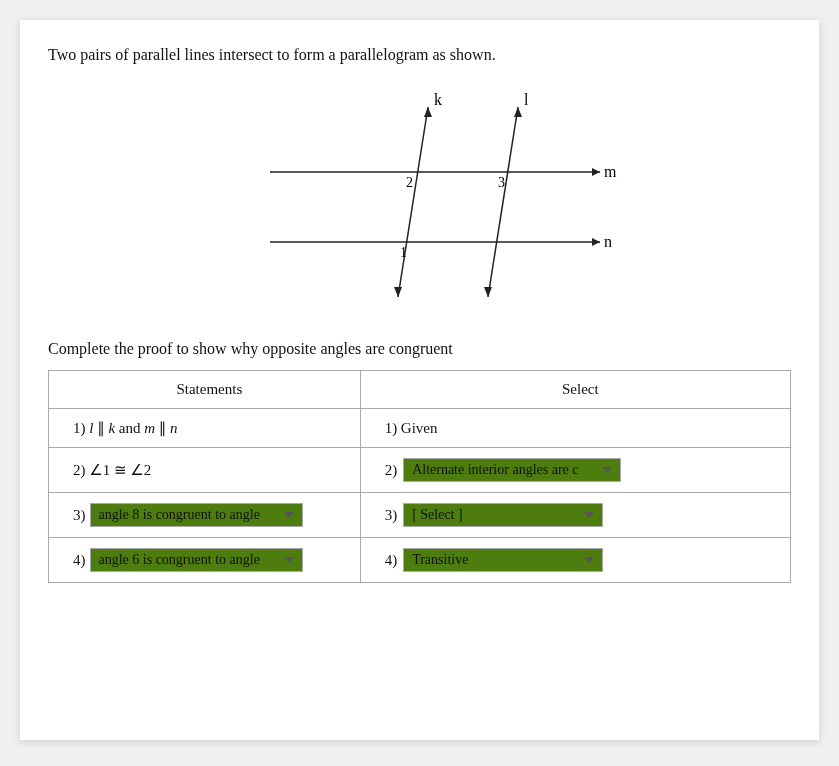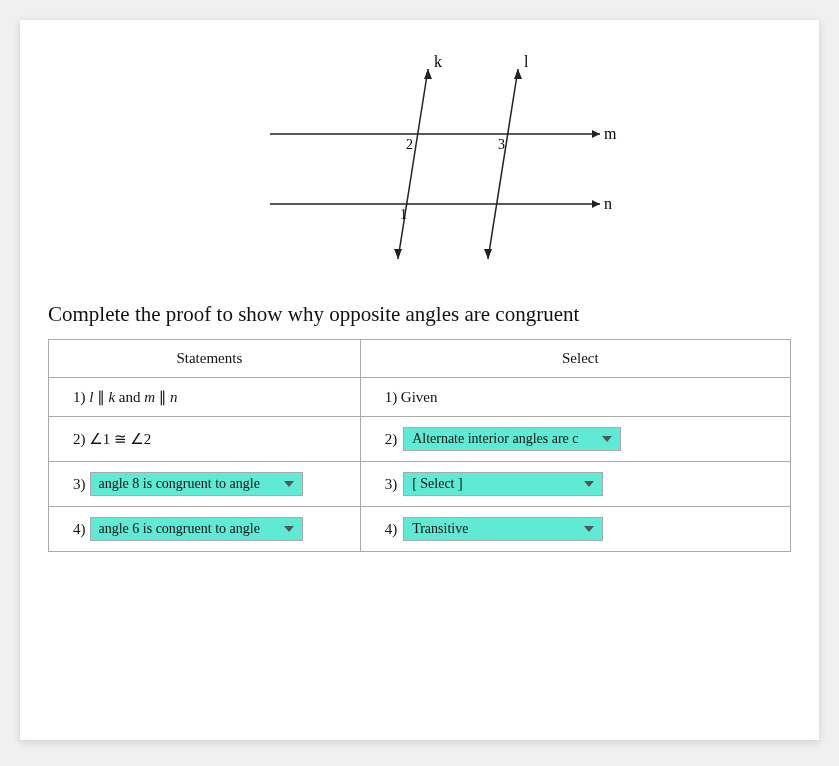--- a/index.html
+++ b/index.html
@@ -36,21 +36,21 @@
       justify-content: center;
       margin-bottom: 18px;
     }
 
     .diagram-svg {
       width: 420px;
       height: 240px;
     }
 
     .subtitle {
-      font-size: 21px;
+      font-size: 16px;
       margin-bottom: 12px;
     }
 
     .proof-table {
       width: 100%;
       border-collapse: collapse;
       border: 1px solid #aaa;
     }
 
     .proof-table th,
@@ -91,21 +91,21 @@
       border-left: 5px solid transparent;
       border-right: 5px solid transparent;
       border-top: 6px solid #555;
       margin-left: 4px;
     }
 
     .select-box {
       display: inline-flex;
       align-items: center;
       border: 1px solid #aaa;
-      background: #5eead4;
+      background: #4d7c0f;
       padding: 3px 8px 3px 8px;
       font-size: 14px;
       cursor: pointer;
       min-width: 200px;
       gap: 20px;
       justify-content: space-between;
     }
 
     
     .proof-table td, .proof-table th {
@@ -117,20 +117,21 @@
       display: flex;
       align-items: center;
       gap: 4px;
     }
   </style>
 </head>
 <body>
 
 <div class="page">
 
+  <p class="title">Two pairs of parallel lines intersect to form a parallelogram as shown.</p>
 
   <div class="diagram-container">
     <svg class="diagram-svg" viewBox="0 0 420 230">
 
       <line x1="60" y1="85" x2="390" y2="85" stroke="#222" stroke-width="1.5"></line>
 
       <polygon points="390,85 382,81 382,89" fill="#222"></polygon>
 
       <line x1="60" y1="155" x2="390" y2="155" stroke="#222" stroke-width="1.5"></line>
 

